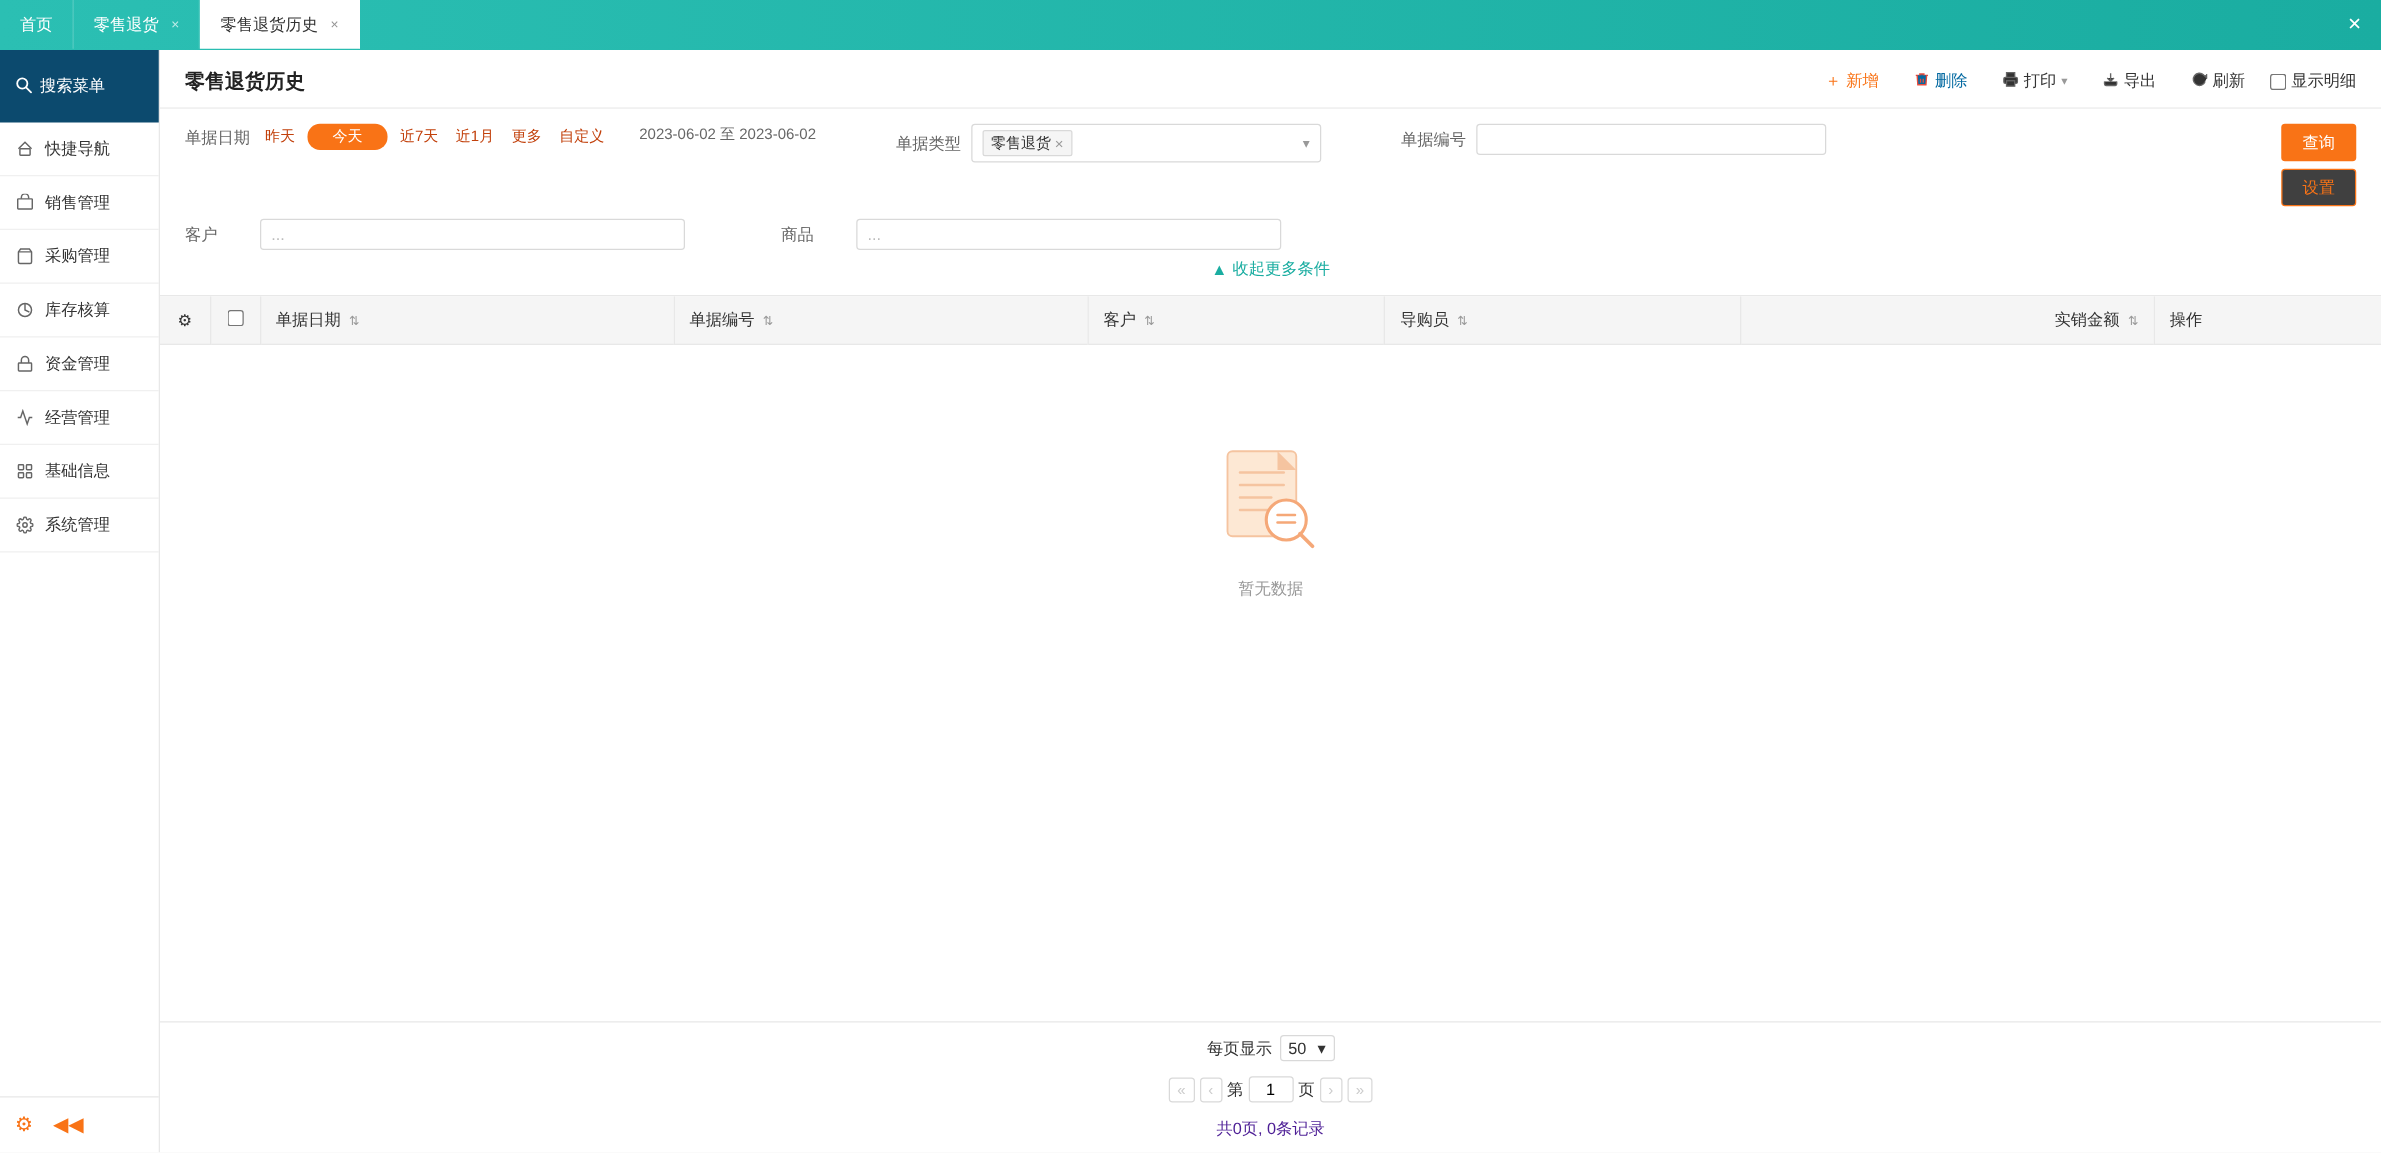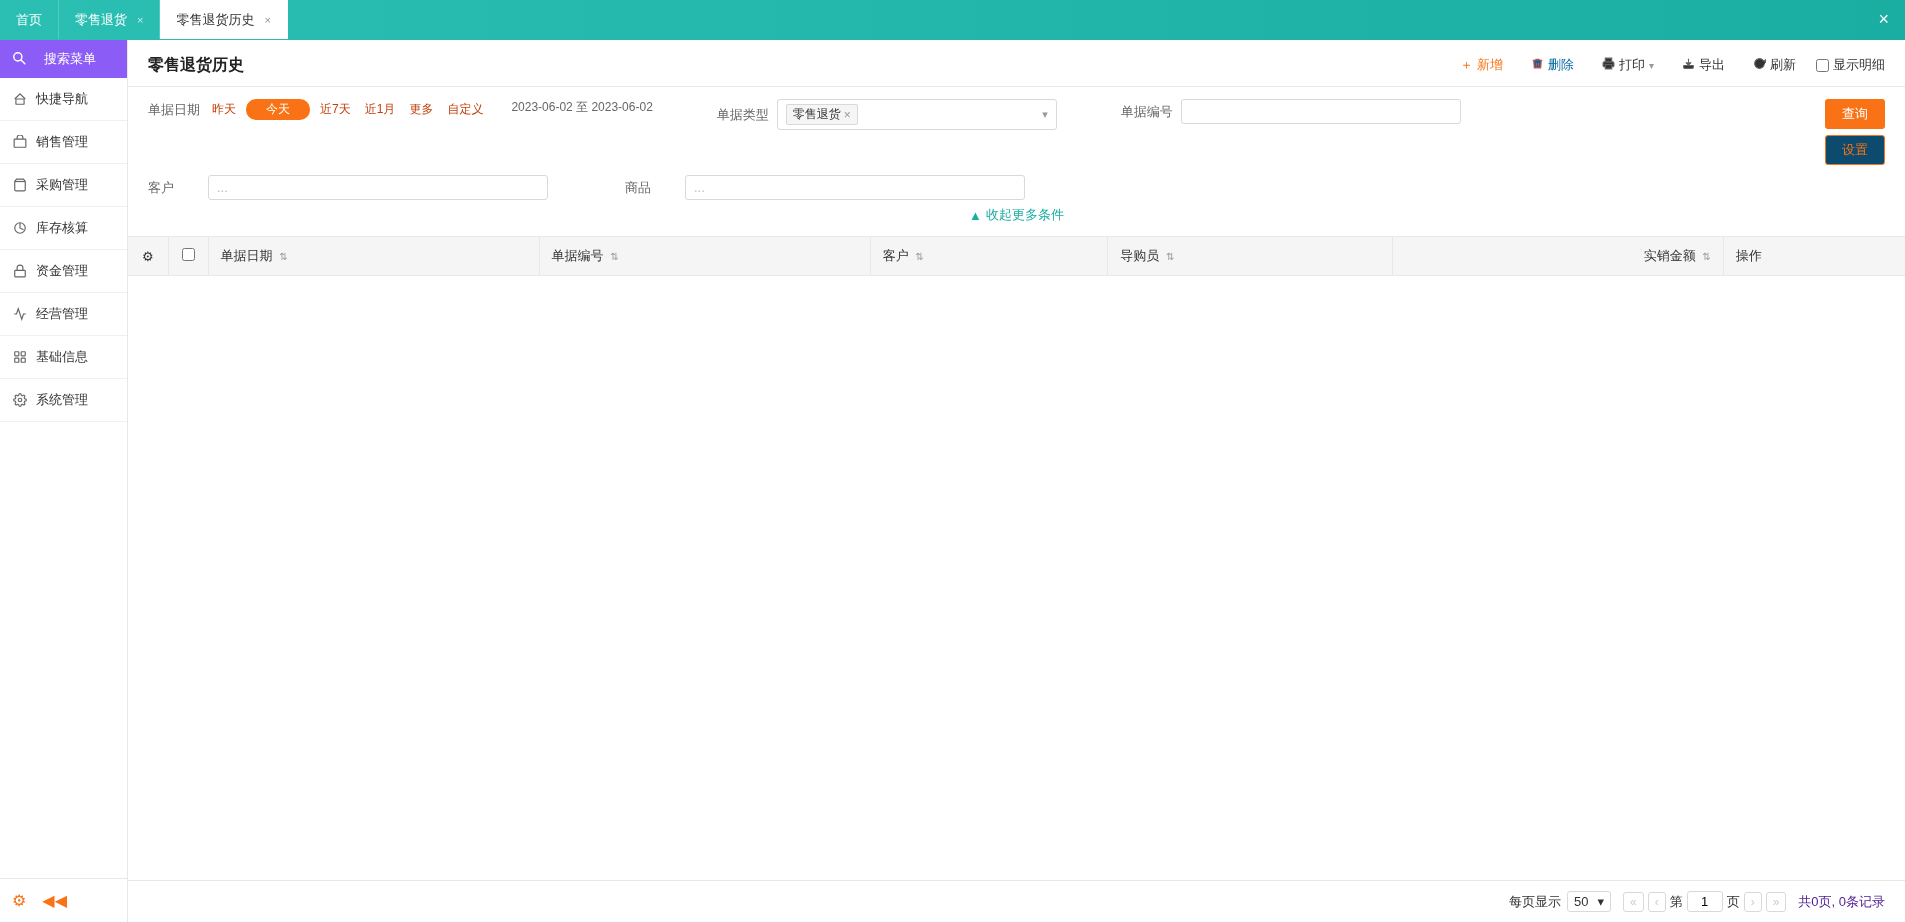--- a/index.html
+++ b/index.html
@@ -62,27 +62,27 @@
     
     .sidebar {
       width: 128px;
       background: #fff;
       border-right: 1px solid #e8e8e8;
       display: flex;
       flex-direction: column;
       flex-shrink: 0;
     }
     .sidebar-search {
-      background: #8b5cf6;
+      background: #0c4a6e;
       color: #fff;
-      padding: 10px 12px;
-      font-size: 13px;
-      display: flex;
-      align-items: center;
-      gap: 18px;
+      padding: 20px 12px;
+      font-size: 13px;
+      display: flex;
+      align-items: center;
+      gap: 6px;
       cursor: pointer;
     }
     .sidebar-item {
       display: flex;
       align-items: center;
       padding: 12px 12px;
       font-size: 13px;
       color: #333;
       cursor: pointer;
       gap: 8px;
@@ -150,21 +150,21 @@
     .query-btn {
       background: #f97316;
       color: #fff;
       border: none;
       padding: 6px 2px;
       border-radius: 3px;
       font-size: 13px;
       cursor: pointer;
     }
     .settings-btn {
-      background: #0c4a6e;
+      background: #404040;
       color: #f97316;
       border: 1px solid #f97316;
       padding: 5px 16px;
       border-radius: 3px;
       font-size: 13px;
       cursor: pointer;
     }
     .show-detail-check {
       display: flex;
       align-items: center;
@@ -321,20 +321,21 @@
       display: flex;
       align-items: center;
       justify-content: flex-end;
       padding: 10px 20px;
       border-top: 1px solid #e8e8e8;
       background: #fff;
       gap: 12px;
       font-size: 13px;
       color: #333;
       flex-shrink: 0;
+      flex-direction: column;
     }
     .page-size-select {
       display: flex;
       align-items: center;
       gap: 6px;
     }
     .page-size-input {
       border: 1px solid #d9d9d9;
       border-radius: 3px;
       padding: 2px 6px;
@@ -644,20 +645,44 @@
             </th>
             <th>
               <span>操作</span>
             </th>
           </tr>
         </thead>
         <tbody>
         </tbody>
       </table>
 
+      <div class="empty-state">
+        <div class="empty-icon">
+          
+          <svg width="100" height="90" viewBox="0 0 100 90" fill="none" xmlns="http://www.w3.org/2000/svg">
+
+            <rect x="15" y="5" width="55" height="68" rx="4" fill="#fde8d4" stroke="#f5c4a0" stroke-width="1.5"></rect>
+
+            <line x1="25" y1="22" x2="60" y2="22" stroke="#f5c4a0" stroke-width="2" stroke-linecap="round"></line>
+            <line x1="25" y1="32" x2="60" y2="32" stroke="#f5c4a0" stroke-width="2" stroke-linecap="round"></line>
+            <line x1="25" y1="42" x2="50" y2="42" stroke="#f5c4a0" stroke-width="2" stroke-linecap="round"></line>
+            <line x1="25" y1="52" x2="55" y2="52" stroke="#f5c4a0" stroke-width="2" stroke-linecap="round"></line>
+
+            <path d="M55 5 L70 20 L55 20 Z" fill="#f5c4a0"></path>
+
+            <circle cx="62" cy="60" r="16" fill="#fff" stroke="#f5a878" stroke-width="2.5"></circle>
+
+            <line x1="55" y1="56" x2="69" y2="56" stroke="#f5a878" stroke-width="2" stroke-linecap="round"></line>
+            <line x1="55" y1="62" x2="69" y2="62" stroke="#f5a878" stroke-width="2" stroke-linecap="round"></line>
+
+            <line x1="73" y1="71" x2="83" y2="81" stroke="#f5a878" stroke-width="3" stroke-linecap="round"></line>
+          </svg>
+        </div>
+        <span class="empty-text">暂无数据</span>
+      </div>
     </div>
 
     <div class="pagination-bar">
       <div class="page-size-select">
         <span>每页显示</span>
         <div class="page-size-input">
           <span>50</span>
           <span>▾</span>
         </div>
       </div>

